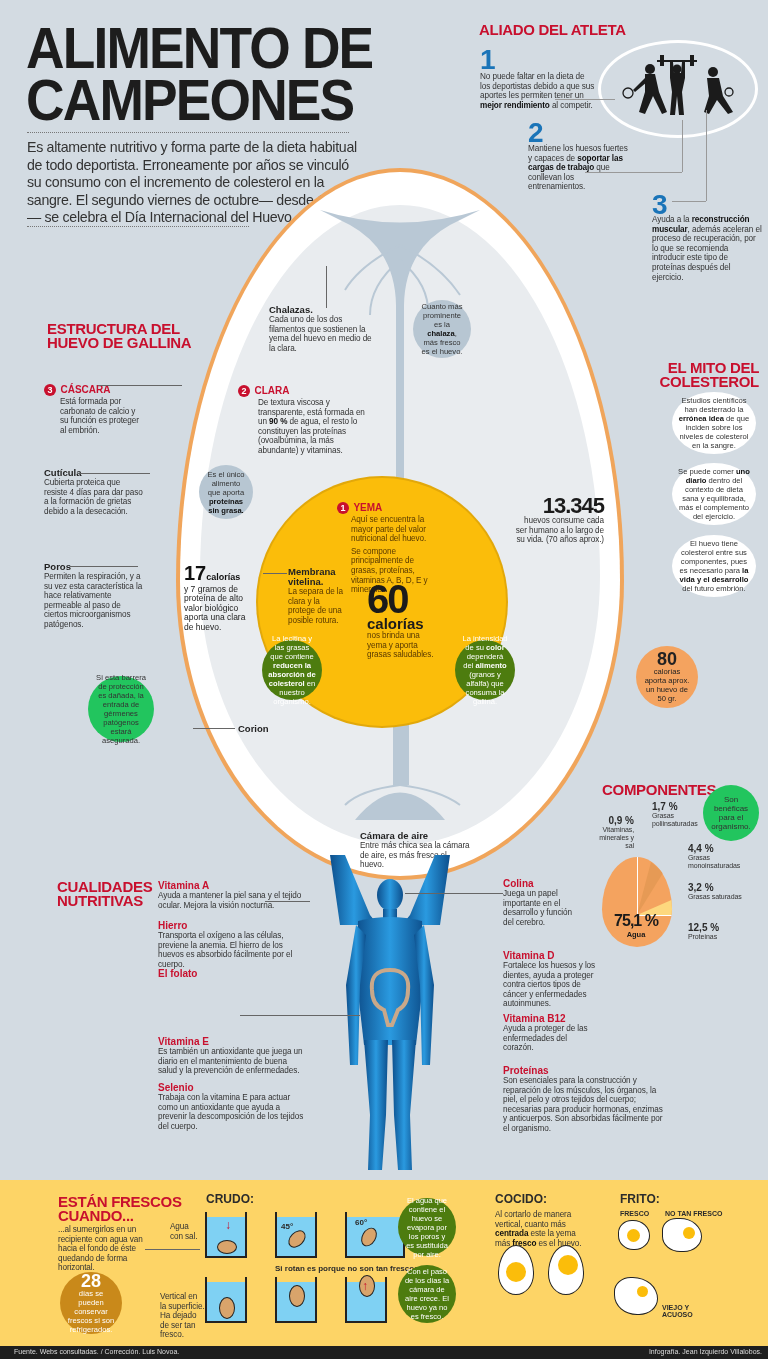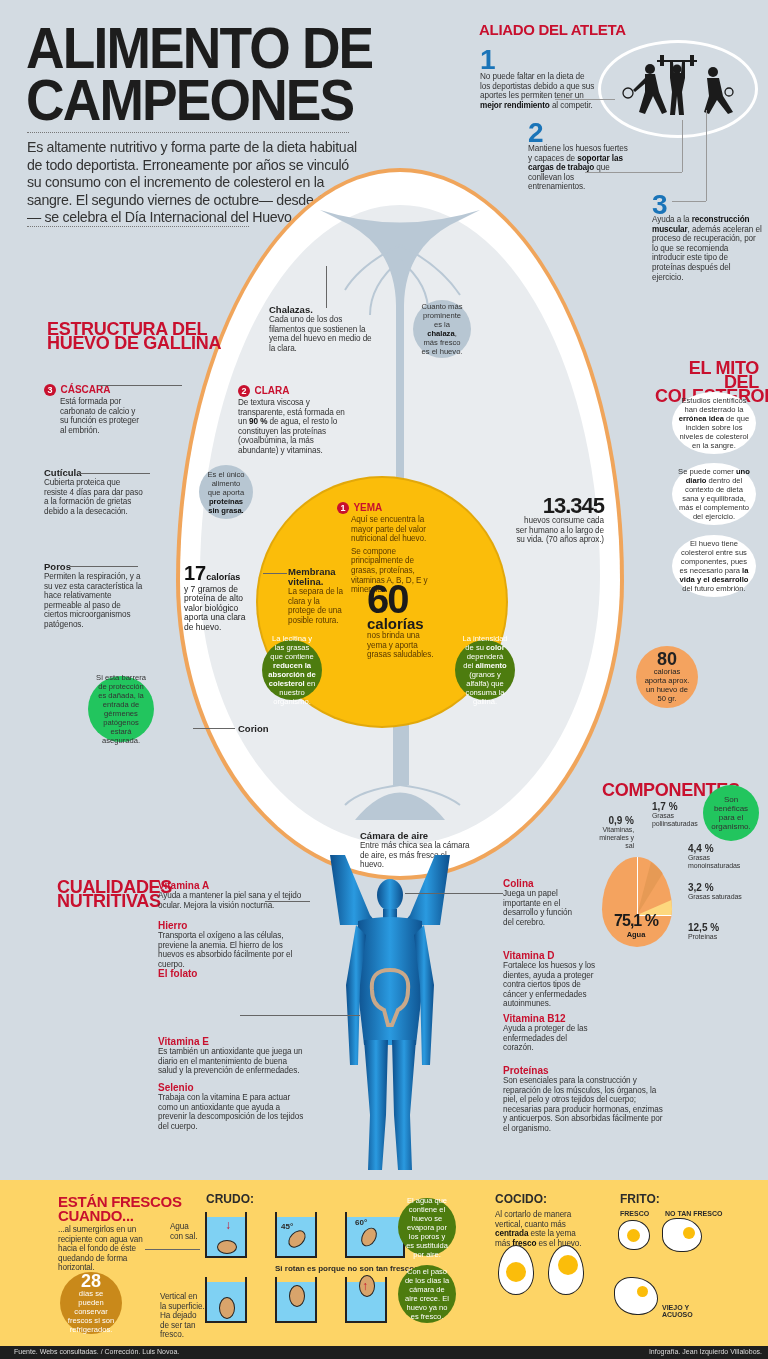--- a/index.html
+++ b/index.html
@@ -1,21 +1,21 @@
 <!DOCTYPE html>
 <html><head>
 <meta charset="utf-8">
 <style>
 *{box-sizing:border-box;margin:0;padding:0}
 body{width:768px;height:1359px;background:#d3dbe2;font-family:"Liberation Sans",sans-serif;color:#2b2b2b;position:relative;overflow:hidden}
 .abs{position:absolute}
 .title{left:26px;top:22px;font-family:"Liberation Sans",sans-serif;font-weight:bold;font-size:58px;line-height:52px;letter-spacing:-2px;color:#1d1d1d;transform:scaleX(0.92);transform-origin:left top}
 .dots{border-top:1px dotted #777;height:0}
 .intro{left:27px;top:139px;width:330px;font-size:14.2px;line-height:17.5px;color:#333;letter-spacing:-0.3px}
-.sec{font-weight:bold;color:#c8102e;font-size:18px;line-height:14px;letter-spacing:-0.3px}
+.sec{font-weight:bold;color:#c8102e;font-size:15px;line-height:14px;letter-spacing:-0.3px}
 .sm{font-size:8.2px;line-height:9.6px;color:#333;letter-spacing:-0.1px}
 .lbl{font-weight:bold;font-size:9.5px;color:#222}
 .lblr{font-weight:bold;font-size:10px;color:#c8102e}
 .num-blue{font-size:28px;font-weight:bold;color:#1a74b8;line-height:26px}
 .bubble{border-radius:50%;display:flex;align-items:center;justify-content:center;text-align:center;font-size:7.6px;line-height:9px;padding:6px}
 .gbub{background:#b7c6d2;color:#333}
 .dgbub{background:#22c55e;color:#333}
 .obub{background:#4d7c0f;color:#fff}
 .wbub{background:#fff;color:#333}
 .line{background:#666;height:1px}
@@ -125,21 +125,21 @@
 </div>
 <div class="abs vline" style="left:326px;top:266px;height:42px"></div>
 
 <div class="abs bubble gbub" style="left:413px;top:300px;width:58px;height:58px">
   <span><span>Cuanto más prominente es la </span><b>chalaza</b><span>, más fresco es el huevo.</span></span>
 </div>
 
 <div class="abs" style="left:238px;top:380px;width:112px">
   <span style="display:inline-block;width:12px;height:12px;border-radius:50%;background:#c8102e;color:#fff;font-size:9px;text-align:center;line-height:12px;font-weight:bold">2</span>
   <span class="lblr">CLARA</span>
-  <div class="sm" style="margin-left:0;width:108px"><span>De textura viscosa y transparente, está formada en un </span><b>90 %</b><span> de agua, el resto lo constituyen las proteínas (ovoalbúmina, la más abundante) y vitaminas.</span></div>
+  <div class="sm" style="margin-left:20px;width:108px"><span>De textura viscosa y transparente, está formada en un </span><b>90 %</b><span> de agua, el resto lo constituyen las proteínas (ovoalbúmina, la más abundante) y vitaminas.</span></div>
 </div>
 
 <div class="abs bubble gbub" style="left:199px;top:465px;width:54px;height:54px">
   <span><span>Es el único alimento que aporta </span><b>proteínas sin grasa.</b></span>
 </div>
 
 <div class="abs" style="left:184px;top:562px;width:62px">
   <span style="font-size:20px;font-weight:bold;color:#111">17</span><span style="font-size:9px;font-weight:bold;color:#111">calorías</span>
   <div style="font-size:8.5px;line-height:9.4px;color:#222">y 7 gramos de proteína de alto valor biológico aporta una clara de huevo.</div>
 </div>

